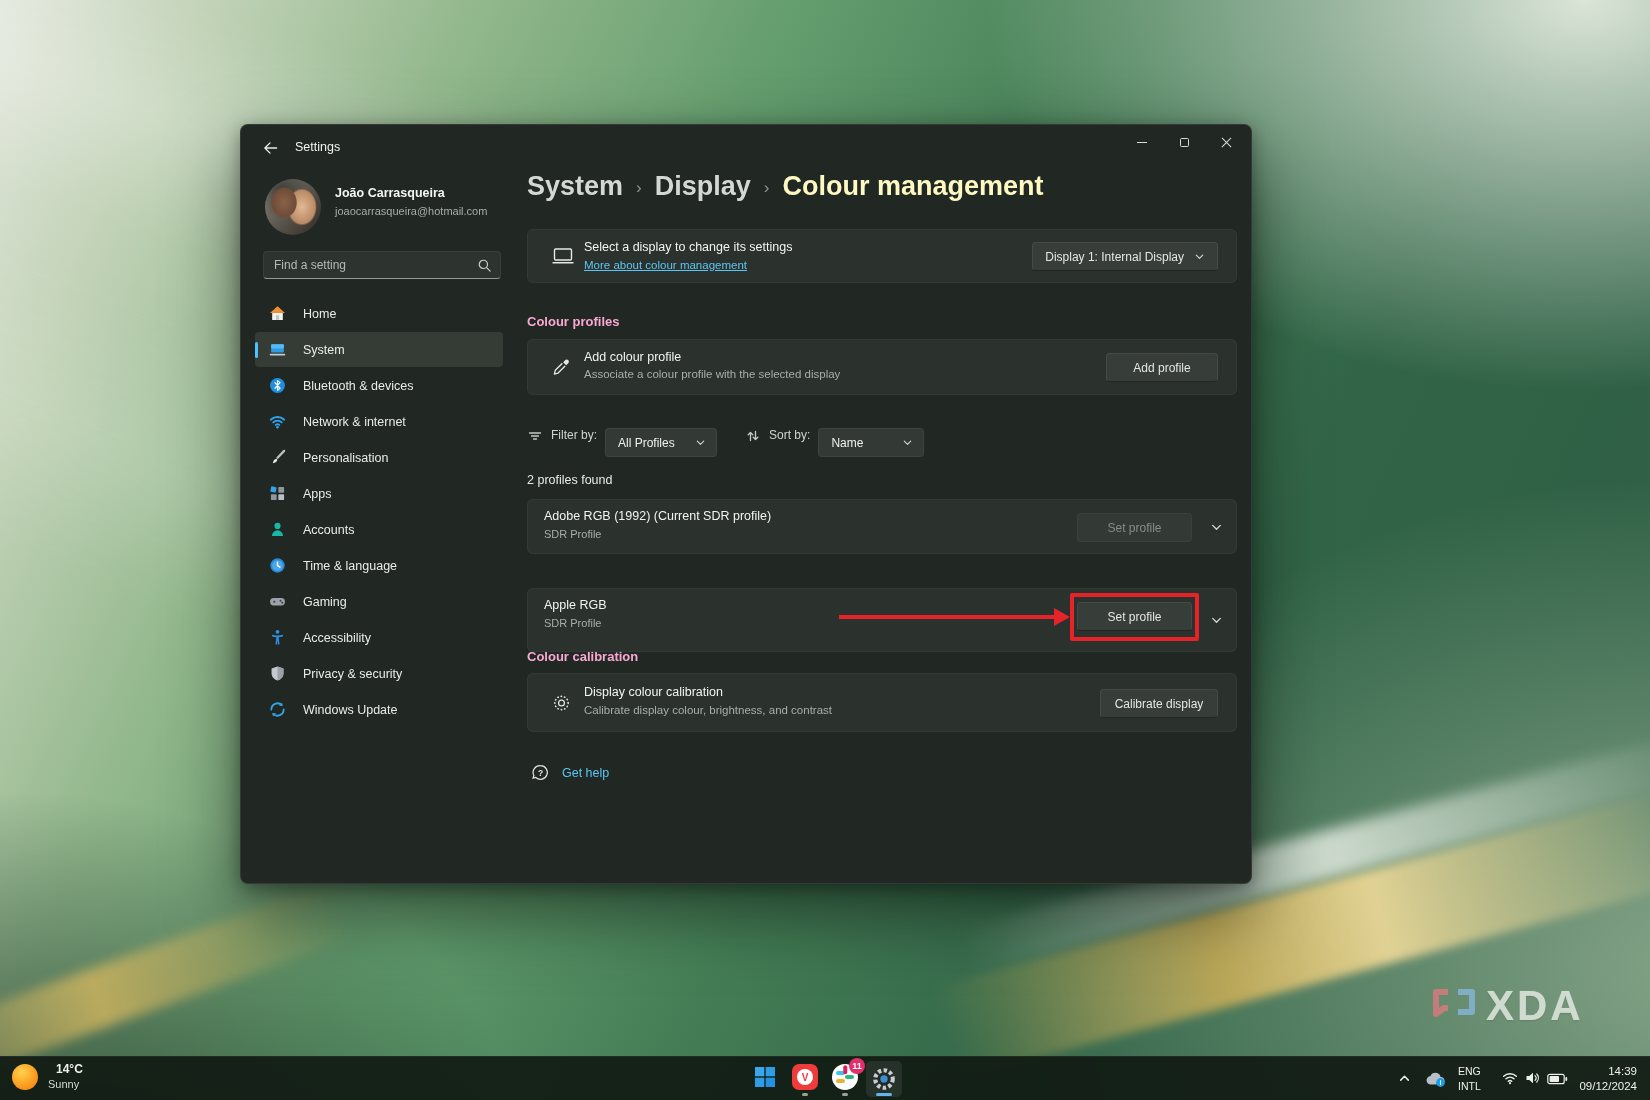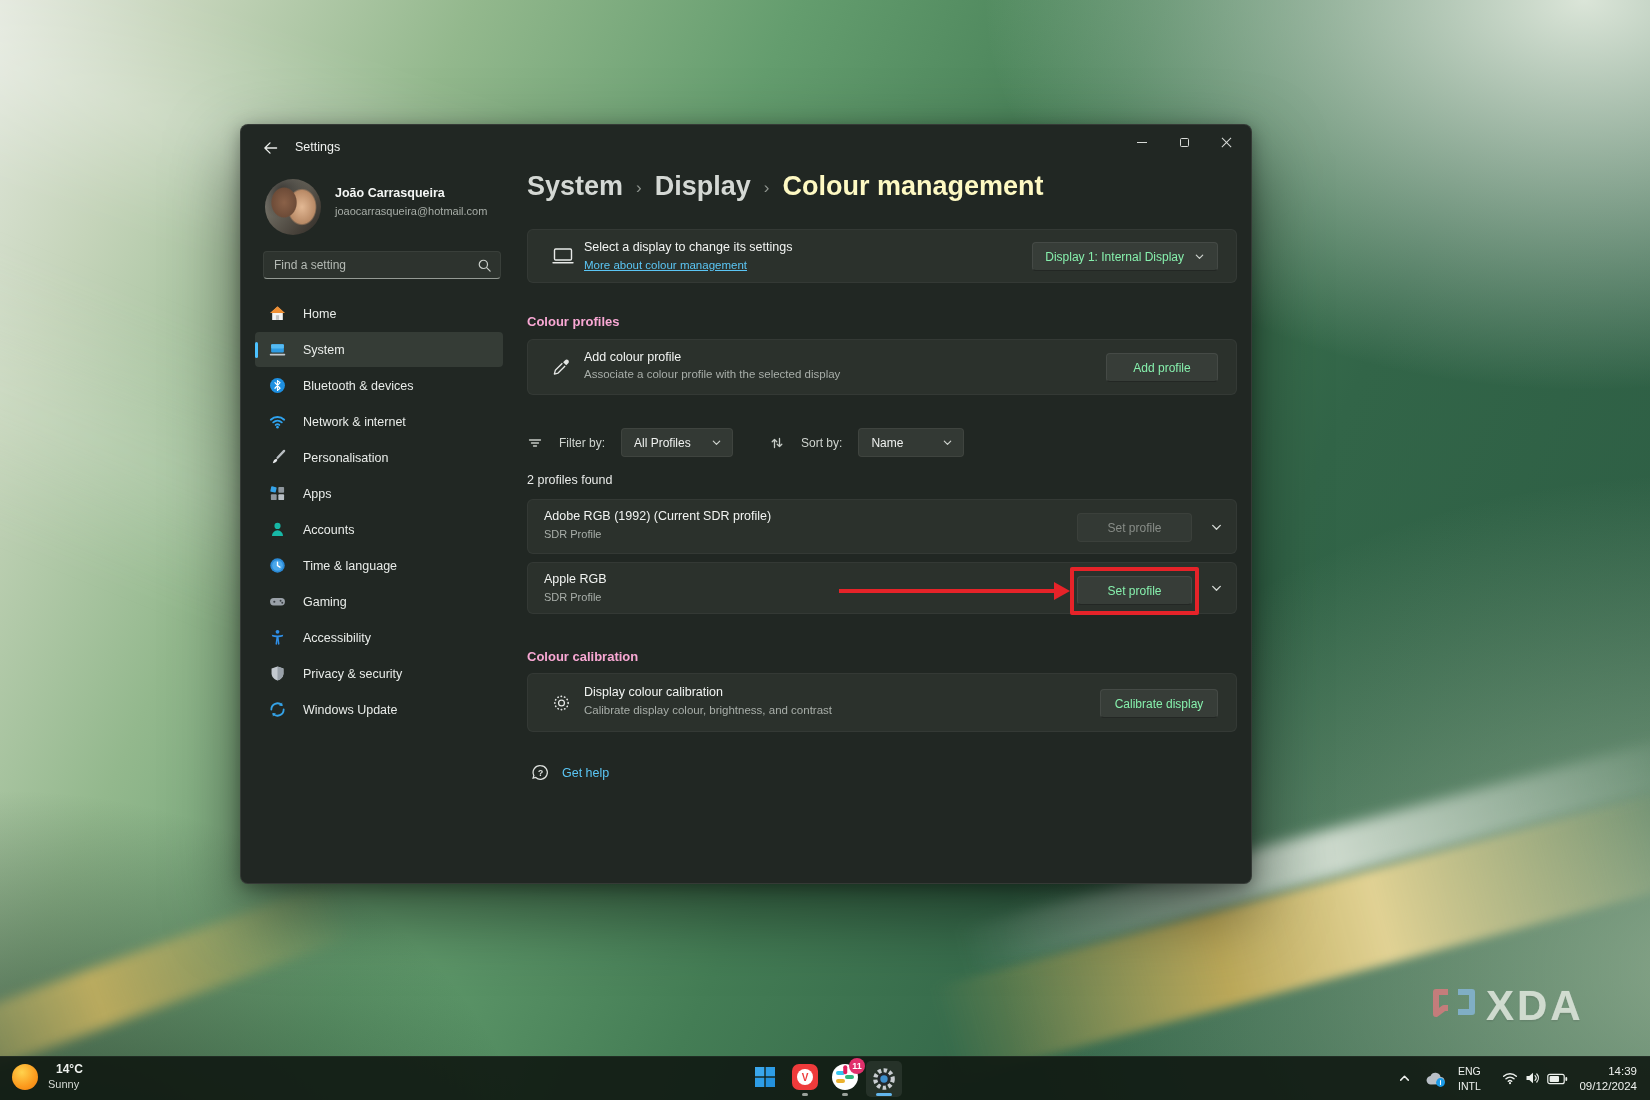--- a/index.html
+++ b/index.html
@@ -77,27 +77,27 @@
 
   .card{position:absolute;left:0;width:710px;background:#2b312c;border:1px solid rgba(255,255,255,.045);
     border-radius:6px;}
   .card-icon{position:absolute;left:24px;top:50%;transform:translateY(-50%);width:22px;height:20px;display:flex;}
   .card-title{position:absolute;left:56px;top:10px;font-size:12.5px;color:#f2f4f2;}
   .card-sub{position:absolute;left:56px;font-size:11.5px;color:#a8aea9;}
   .card-link{position:absolute;left:56px;top:29px;font-size:11.5px;color:#5bc6f5;text-decoration:underline;}
 
   .btn{position:absolute;display:flex;align-items:center;justify-content:center;height:29px;
     background:#373d38;border:1px solid rgba(255,255,255,.075);border-bottom-color:rgba(0,0,0,.35);
-    border-radius:4px;font-size:12px;color:#86efac;}
+    border-radius:4px;font-size:12px;color:#e5e5e5;}
   .btn.disabled{color:#878c87;background:#333934;border-color:rgba(255,255,255,.04);}
   .btn .chev{margin-left:10px;display:flex;}
 
   .section-label{position:absolute;left:0;font-size:13px;font-weight:700;color:#f9a8d4;}
 
-  .filter-row{position:absolute;left:0;top:303px;display:flex;align-items:center;gap:16px;height:29px;}
+  .filter-row{position:absolute;left:0;top:303px;display:flex;gap:8px;height:29px;}
   .inline-ic{width:16px;height:16px;display:flex;}
   .filter-label{font-size:12px;color:#cfd4cf;}
   .dropdown{display:flex;align-items:center;justify-content:space-between;height:29px;background:#333934;
     border:1px solid rgba(255,255,255,.06);border-radius:4px;padding:0 10px 0 12px;font-size:12px;color:#eff1ef;}
   .dd-filter{width:112px;margin-right:20px;} .dd-sort{width:106px;}
 
   .results{position:absolute;left:0;top:348px;font-size:12.5px;color:#e8eae8;}
 
   .profile-row{overflow:visible;}
   .row-chevron{position:absolute;right:13px;top:50%;transform:translateY(-50%);width:13px;height:13px;display:flex;}
@@ -365,21 +365,21 @@
         <div class="btn disabled" style="right:44px;top:13px;width:115px;">
           <span>Set profile</span>
         </div>
         <span class="row-chevron">
           <svg viewBox="0 0 12 12">
               <path d="M2.5 4.5 6 8l3.5-3.5" stroke="#cfd4cf" stroke-width="1.3" fill="none" stroke-linecap="round" stroke-linejoin="round"></path>
             </svg>
         </span>
       </div>
 
-      <div class="card profile-row" style="top:437px;height:52px;">
+      <div class="card profile-row" style="top:463px;height:64px;">
         <div class="card-title" style="left:16px;top:9px;">Apple RGB</div>
         <div class="card-sub" style="left:16px;top:28px;font-size:11px;">SDR Profile</div>
         <div class="btn" style="right:44px;top:13px;width:115px;">
           <span>Set profile</span>
         </div>
         <span class="row-chevron">
           <svg viewBox="0 0 12 12">
               <path d="M2.5 4.5 6 8l3.5-3.5" stroke="#cfd4cf" stroke-width="1.3" fill="none" stroke-linecap="round" stroke-linejoin="round"></path>
             </svg>
         </span>

